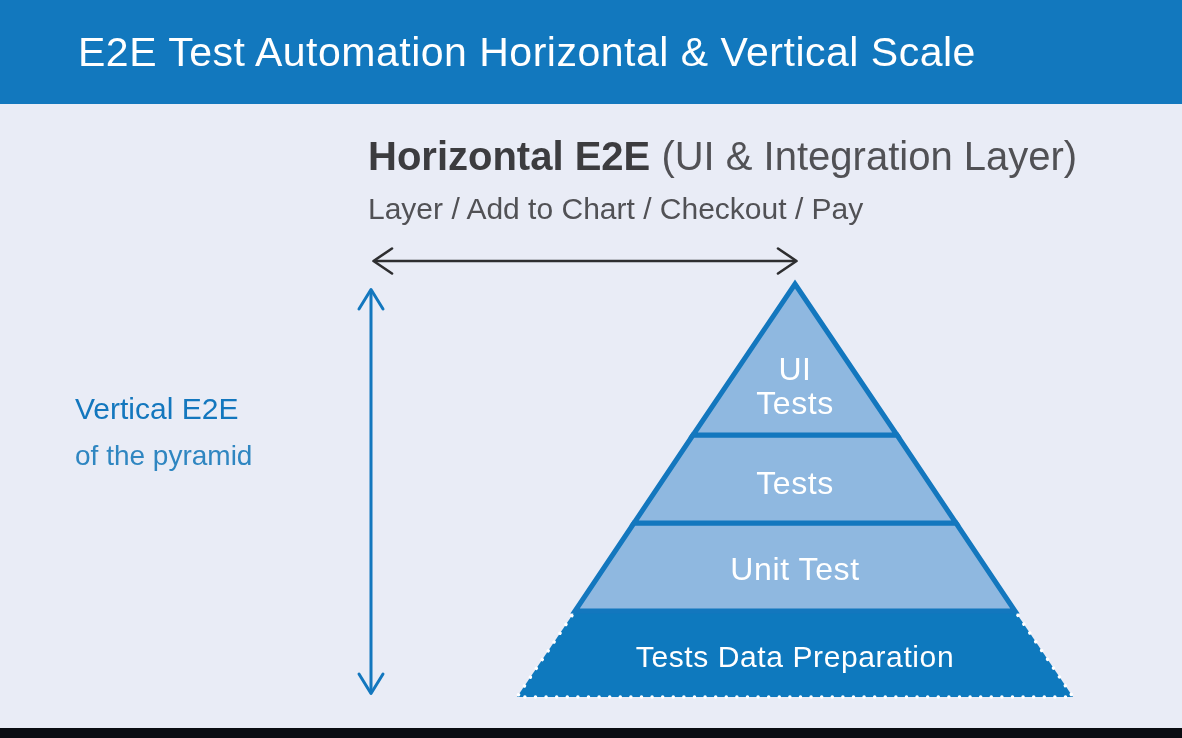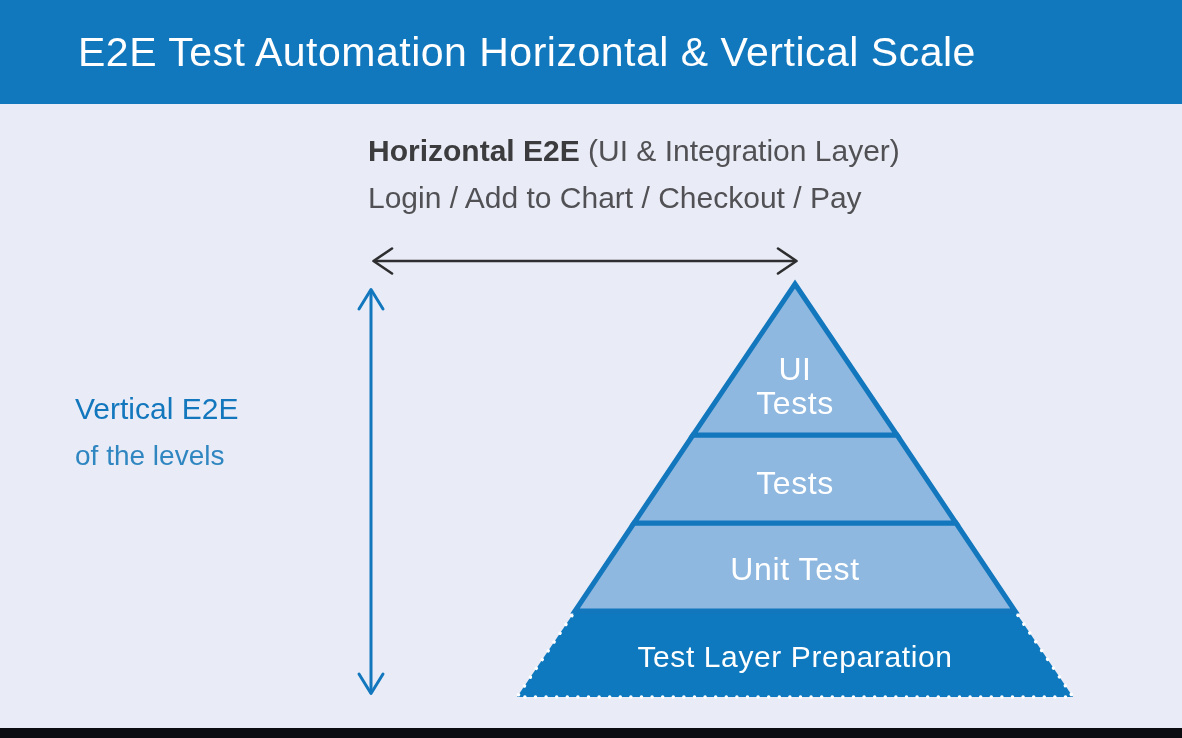--- a/index.html
+++ b/index.html
@@ -43,21 +43,21 @@
     position: absolute; bottom: 0; left: 0; right: 0;
     height: 10px;
     background: var(--footer-bg);
   }
   svg.diagram {
     position: absolute; top: 0; left: 0;
     width: 1182px; height: 738px;
     pointer-events: none;
   }
   .h-block { position: absolute; left: 368px; top: 134px; }
-  .h-line1 { font-size: 30px; color: var(--body-text); white-space: nowrap; }
+  .h-line1 { font-size: 40px; color: var(--body-text); white-space: nowrap; }
   .h-line1 .strong { font-weight: 700; color: var(--heading-text); }
   .h-line2 { margin-top: 13px; font-size: 30px; color: var(--body-text); white-space: nowrap; }
 
   .v-block { position: absolute; left: 75px; top: 392px; width: 290px; }
   .v-title { font-size: 30px; font-weight: 400; color: var(--blue-text); margin-bottom: 11px; }
   .v-desc .v-line { font-size: 28px; color: var(--desc-text); line-height: 37px; }
 
   .layer-label {
     position: absolute;
     left: 795px;
@@ -101,37 +101,37 @@
   <polygon points="634,523 956,523 1015,611 575,611" fill="var(--pyramid-fill)" stroke="var(--pyramid-border)" stroke-width="5"></polygon>
   <polygon points="693,435 897,435 956,523 634,523" fill="var(--pyramid-fill)" stroke="var(--pyramid-border)" stroke-width="5"></polygon>
   <polygon points="795,284 897,435 693,435" fill="var(--pyramid-fill)" stroke="var(--pyramid-border)" stroke-width="5"></polygon>
 </svg>
 
 <div class="h-block">
   <div class="h-line1">
     <span class="strong">Horizontal E2E</span>
     <span>(UI &amp; Integration Layer)</span>
   </div>
-  <div class="h-line2">Login / Add to Chart / Checkout / Pay</div>
+  <div class="h-line2">Layer / Add to Chart / Checkout / Pay</div>
 </div>
 
 <div class="v-block">
   <div class="v-title">Vertical E2E</div>
   <div class="v-desc">
-    <div class="v-line">of the levels</div>
+    <div class="v-line">of the pyramid</div>
   </div>
 </div>
 
 <div class="layer-label label-ui">
   <div>UI</div>
   <div>Tests</div>
 </div>
 <div class="layer-label label-integration">
   <div>Tests</div>
 </div>
 <div class="layer-label label-unit">
   <div>Unit Test</div>
 </div>
 <div class="layer-label label-base">
-  <div>Test Layer Preparation</div>
+  <div>Tests Data Preparation</div>
 </div>
 
 <footer class="footerbar"></footer>
 
 </body></html>

